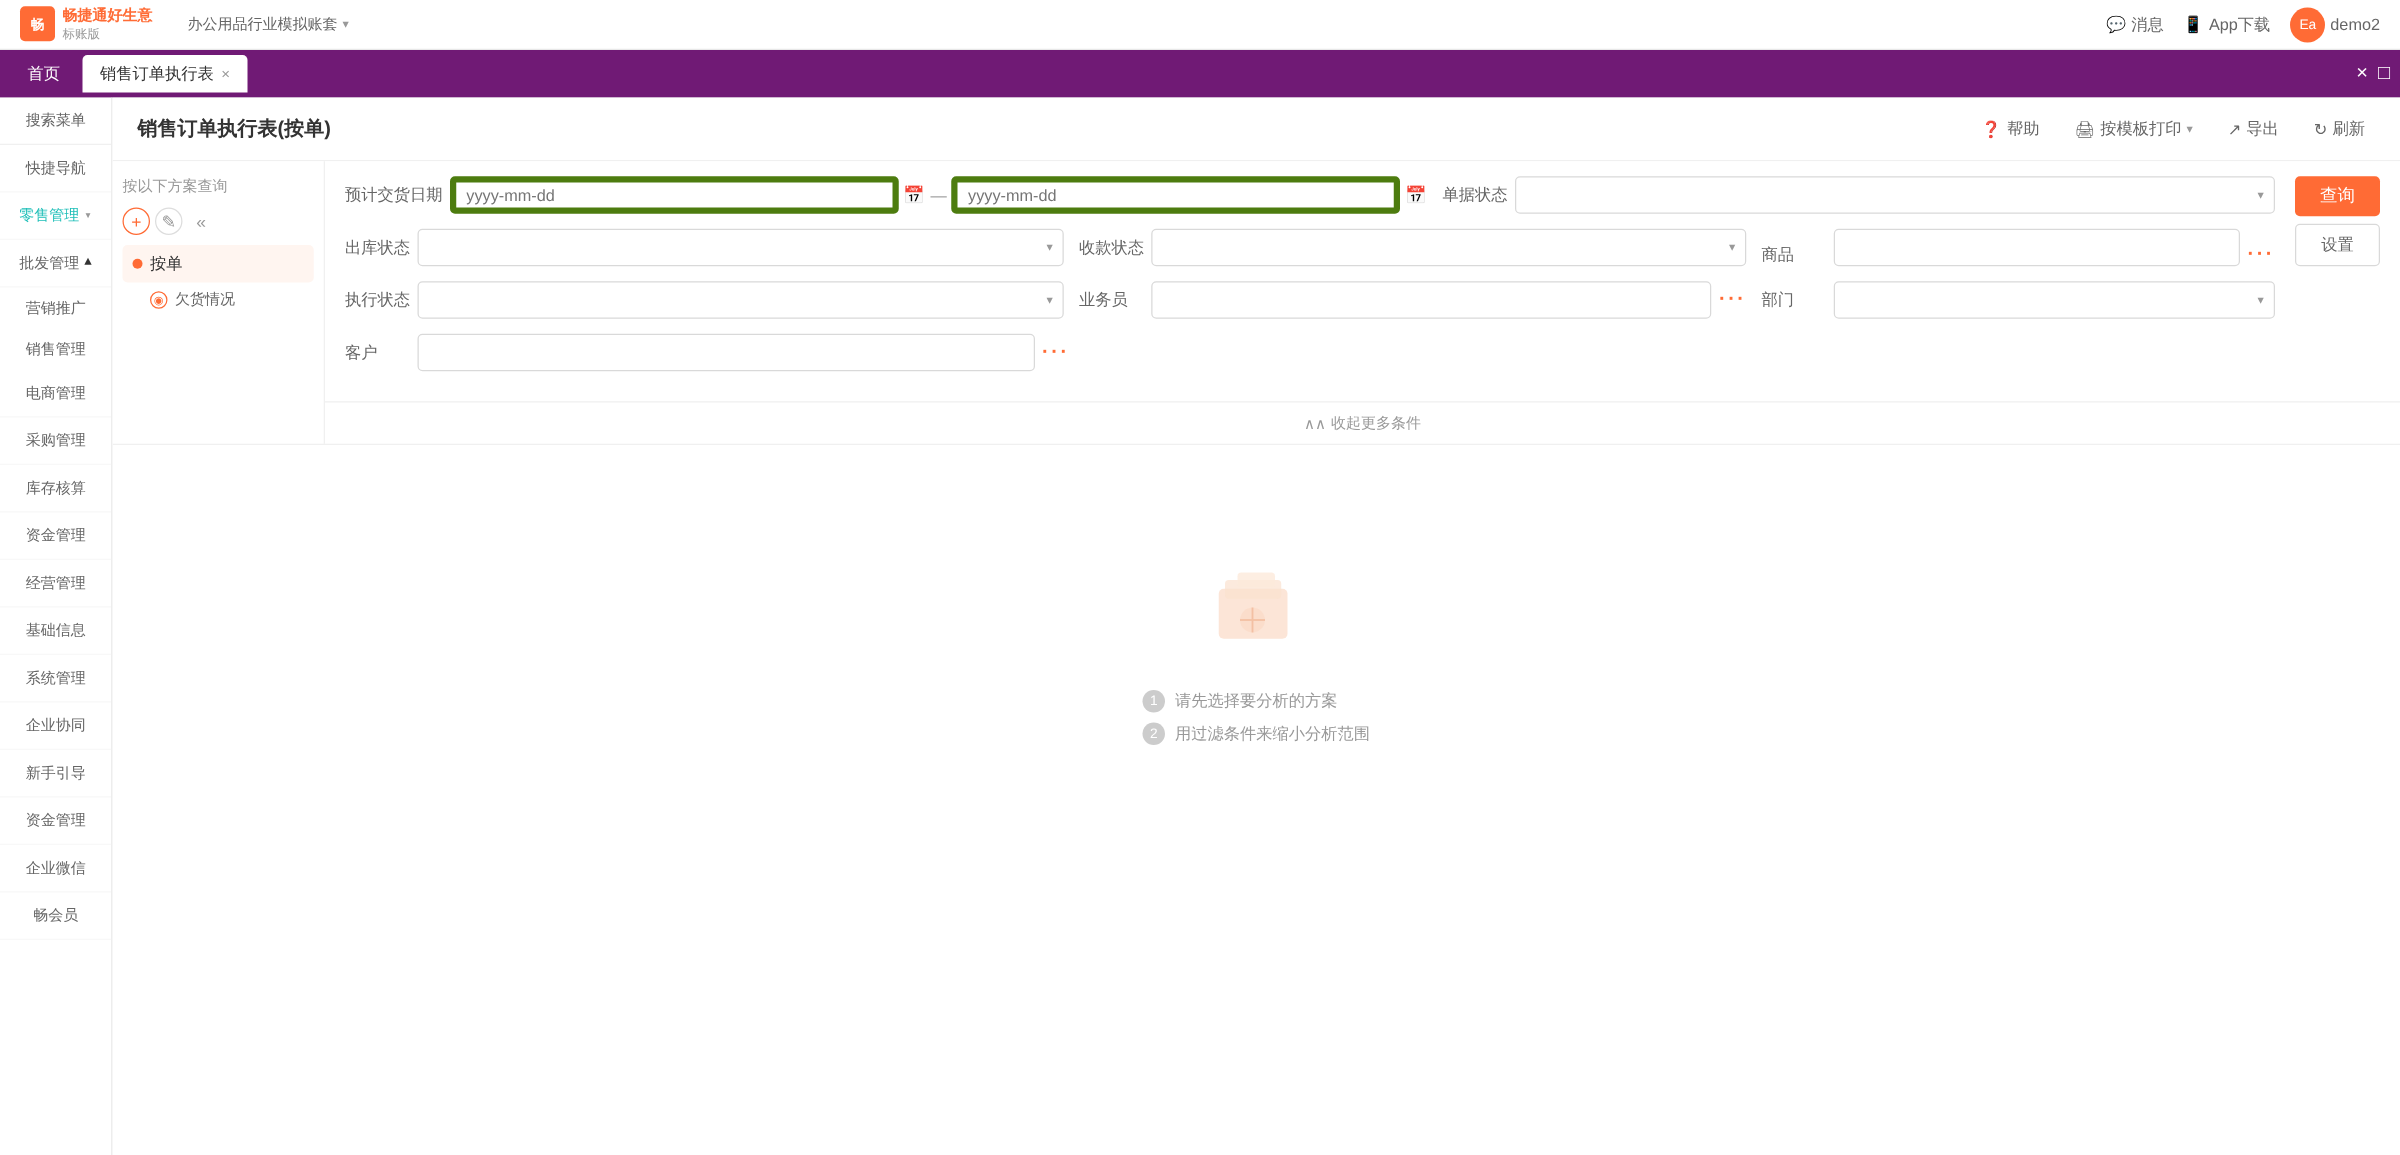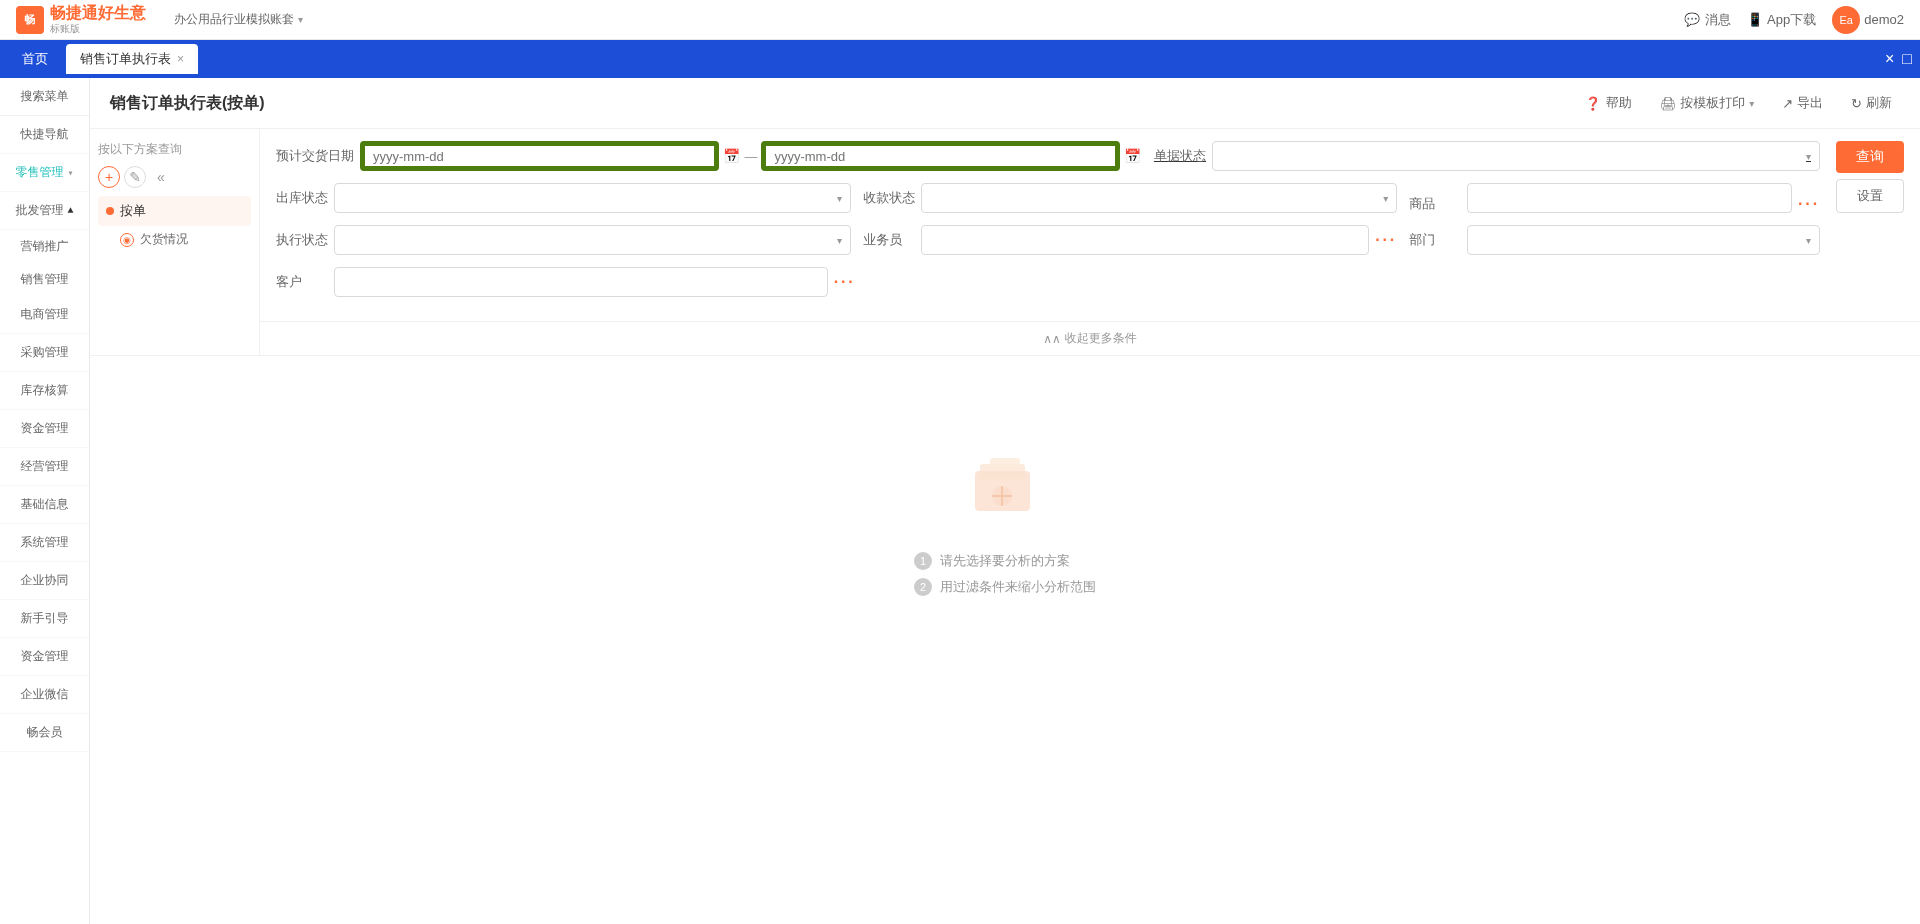--- a/index.html
+++ b/index.html
@@ -36,21 +36,21 @@
       justify-content: center;
       color: white;
       font-size: 11px;
       font-weight: bold;
     }
     .logo-text-area {
       display: flex;
       flex-direction: column;
     }
     .logo-title {
-      font-size: 16px;
+      font-size: 12px;
       color: #ff6b35;
       font-weight: bold;
       line-height: 1.2;
     }
     .logo-subtitle {
       font-size: 10px;
       color: #999;
     }
     .header-dropdown {
       display: flex;
@@ -81,21 +81,21 @@
       display: flex;
       align-items: center;
       justify-content: center;
       color: white;
       font-size: 11px;
     }
 
     
     .tab-bar {
       height: 38px;
-      background: #1d4ed8;
+      background: #701a75;
       display: flex;
       align-items: center;
       flex-shrink: 0;
       padding: 0 8px;
       gap: 4px;
     }
     .tab-item {
       height: 30px;
       padding: 0 14px;
       display: flex;
@@ -660,21 +660,21 @@
                   <span class="filter-label">预计交货日期</span>
                   <div class="filter-date-group">
                     <input class="date-input" type="text" placeholder="yyyy-mm-dd" style="">
                     <span class="date-cal-icon">📅</span>
                     <span class="date-sep">—</span>
                     <input class="date-input" type="text" placeholder="yyyy-mm-dd" style="">
                     <span class="date-cal-icon">📅</span>
                   </div>
                 </div>
 
-                <div class="filter-field" style="flex:1;text-decoration:underline;">
+                <div class="filter-field" style="flex:1;">
                   <span class="filter-label">单据状态</span>
                   <div class="filter-select">
                     <span></span>
                     <span class="chevron-down">▾</span>
                   </div>
                 </div>
               </div>
 
               <div class="filter-row">
                 <div class="filter-field" style="flex:1.4;">

